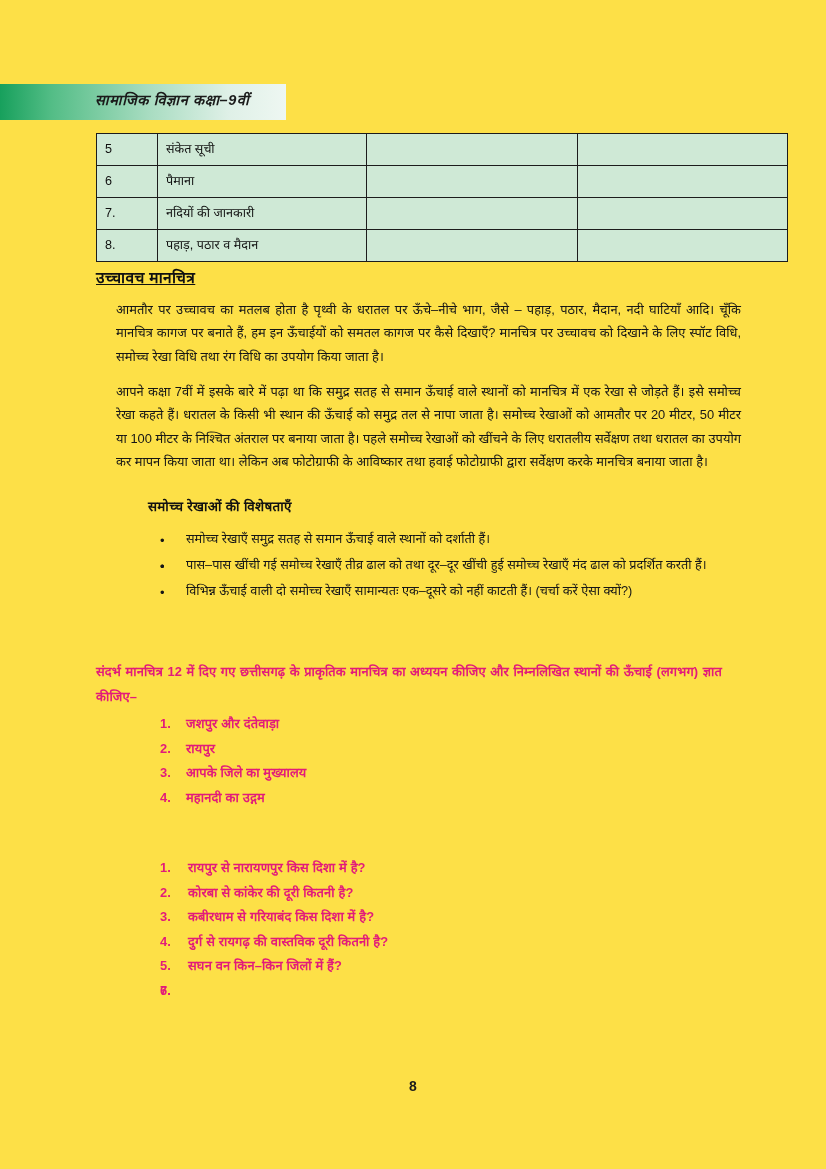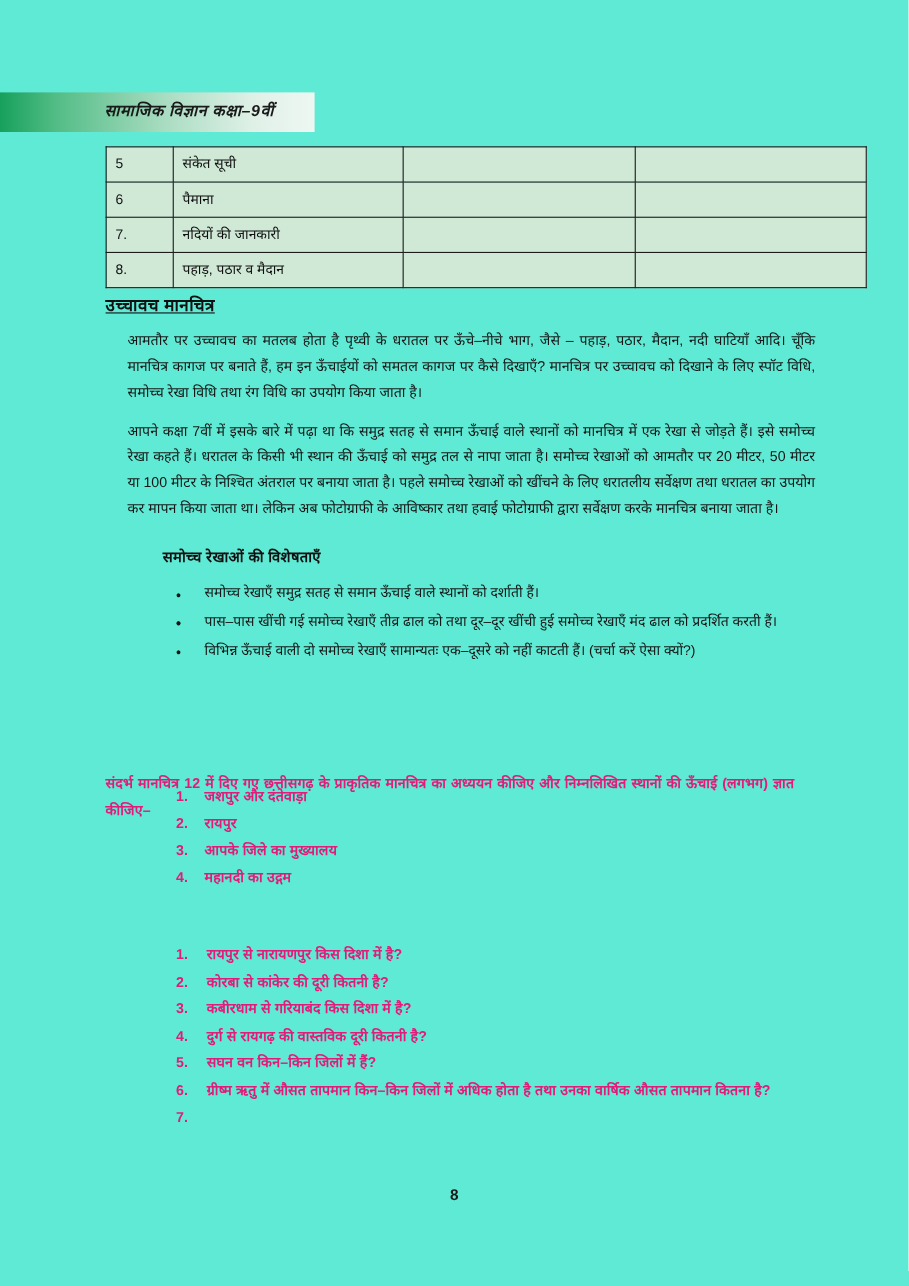--- a/index.html
+++ b/index.html
@@ -7,21 +7,21 @@
     padding: 0;
     background: #ffffff;
   }
   body {
     font-family: "Liberation Sans", "DejaVu Sans", sans-serif;
   }
   .page {
     position: relative;
     width: 826px;
     height: 1169px;
-    background: #5eead4;
+    background: #fde047;
     overflow: hidden;
   }
 
   
   .header-band {
     position: absolute;
     left: 0;
     top: 84px;
     width: 286px;
     height: 36px;
@@ -126,21 +126,20 @@
   .mag-para {
     position: absolute;
     left: 96px;
     width: 626px;
     font-size: 12.9px;
     font-weight: 700;
     line-height: 24.5px;
     letter-spacing: 0.15px;
     text-align: justify;
     text-justify: inter-word;
-    margin-top: 40px;
   }
   .mag-list {
     position: absolute;
     left: 160px;
     width: 560px;
     margin: 0;
     padding: 0;
     list-style: none;
   }
   .mag-list li {
@@ -274,21 +273,20 @@
     <li>
       <span class="num">4.</span>
       <span>दुर्ग से रायगढ़ की वास्तविक दूरी कितनी है?</span>
     </li>
     <li>
       <span class="num">5.</span>
       <span>सघन वन किन–किन जिलों में हैं?</span>
     </li>
     <li>
       <span class="num">6.</span>
-      <span>ग्रीष्म ऋतु में औसत तापमान किन–किन जिलों में अधिक होता है तथा उनका वार्षिक औसत तापमान कितना है?</span>
     </li>
     <li>
       <span class="num">7.</span>
     </li>
   </ul>
 
   <div class="page-no">8</div>
 
 </div>
 

